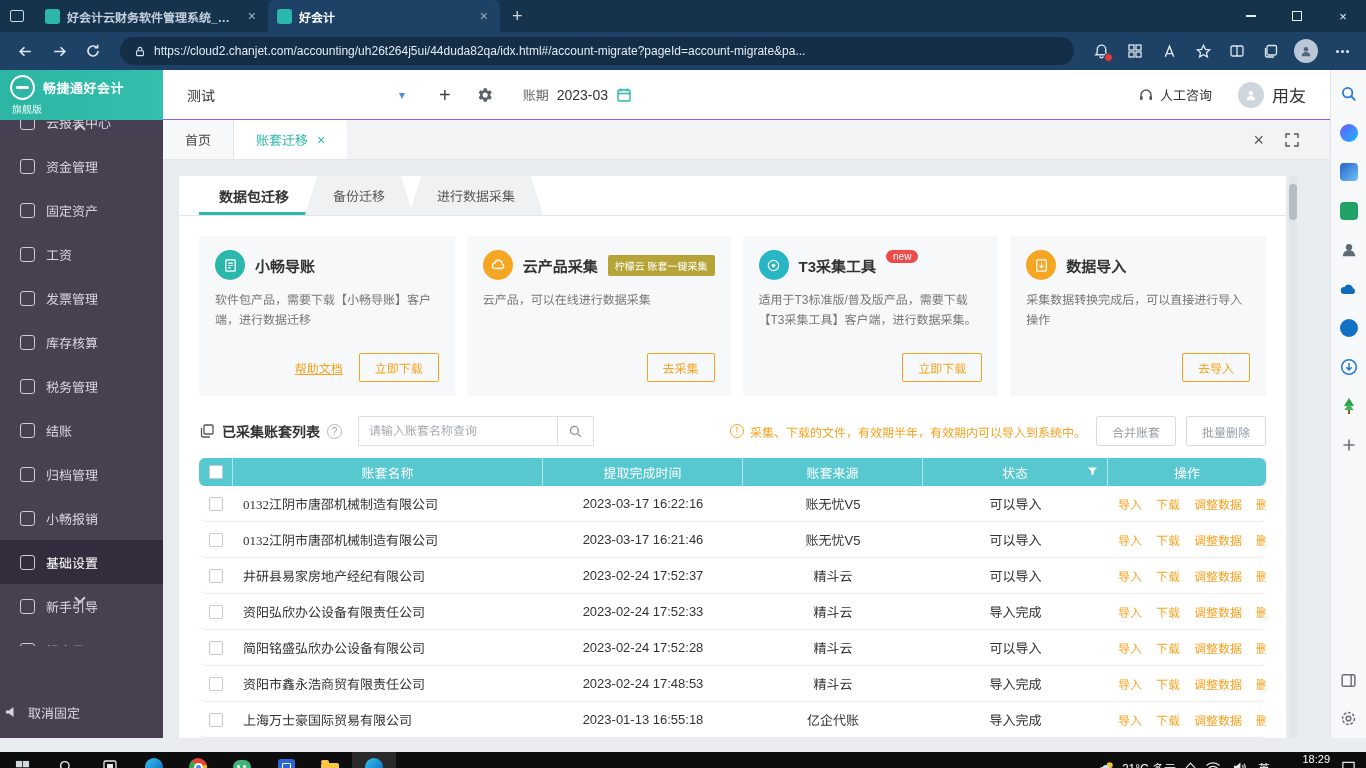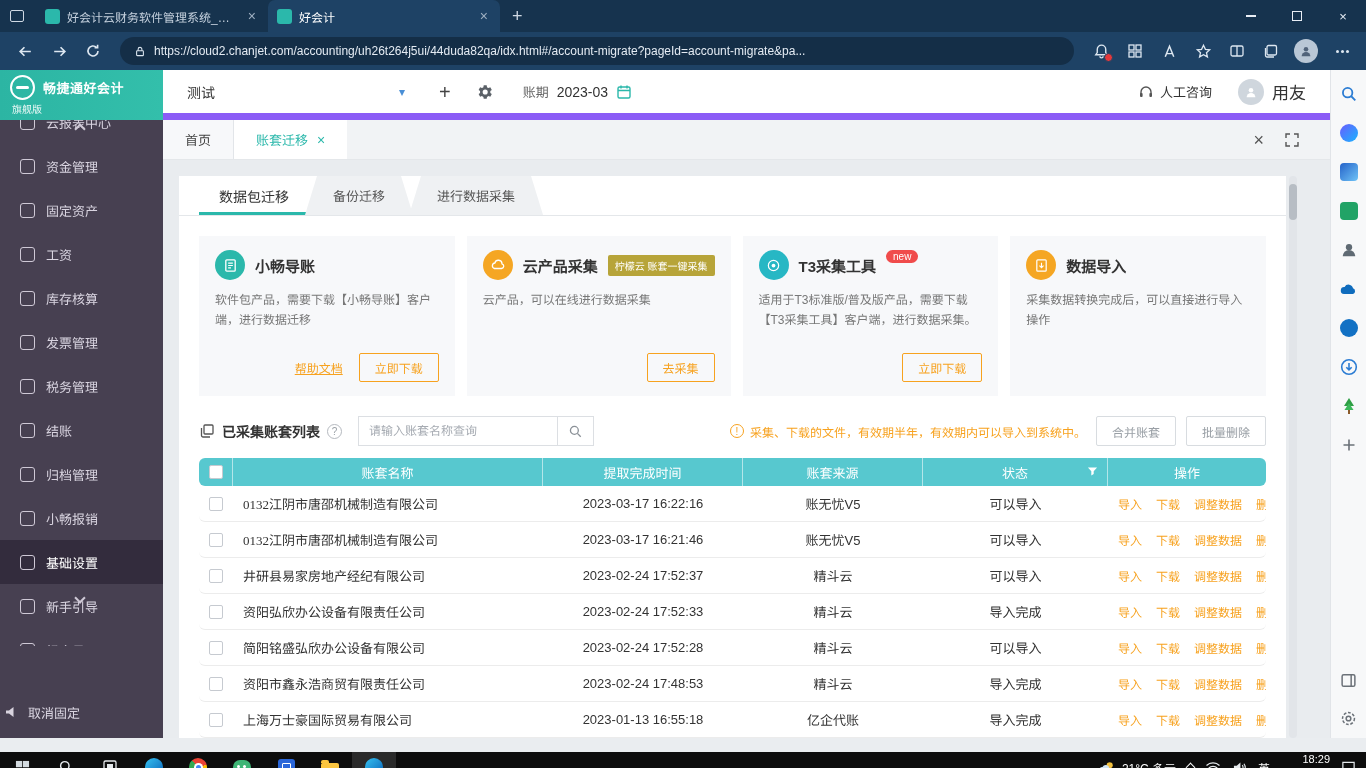--- a/index.html
+++ b/index.html
@@ -4,21 +4,21 @@
 <style>
   *{margin:0;padding:0;box-sizing:border-box}
   body{font-family:"Liberation Sans","DejaVu Sans",sans-serif;}
   .screen{width:1366px;height:768px;position:relative;overflow:hidden;background:#eaedf0;}
 
   
   .titlebar{height:32px;background:#16334e;display:flex;align-items:center;color:#cfd9e4;}
   .win-menu-ico{width:14px;height:12px;border:1.5px solid #cfd9e4;border-radius:2px;margin:0 12px 0 10px;}
   .btab{width:232px;height:32px;display:flex;align-items:center;gap:7px;padding:0 9px;font-size:12px;color:#c4d0dd;}
   .btab .fav{width:15px;height:15px;border-radius:3px;background:#2bb8ab;flex:none;}
-  .btab .ttl{flex:1;overflow:hidden;white-space:nowrap;text-overflow:ellipsis;}
+  .btab .ttl{flex:1;overflow:hidden;white-space:nowrap;text-overflow:ellipsis;font-weight:bold;}
   .btab .tclose{font-size:14px;color:#9fb0c2;padding:0 3px;}
   .btab.active{background:#1e4265;border-radius:7px 7px 0 0;color:#fff;}
   .newtab{font-size:18px;color:#cfd9e4;padding:0 12px;}
   .wctl{margin-left:auto;display:flex;height:32px;}
   .wbtn{width:46px;height:32px;display:flex;align-items:center;justify-content:center;color:#e8eef5;font-size:13px;}
   .wbtn .minbar{width:10px;height:1.5px;background:#e8eef5;}
   .wbtn .maxbox{width:10px;height:10px;border:1.2px solid #e8eef5;}
   .toolbar{height:38px;background:#1e4265;display:flex;align-items:center;padding:0 10px;gap:4px;}
   .navbtn{width:30px;height:30px;display:flex;align-items:center;justify-content:center;border-radius:4px;}
   .urlpill{flex:1;height:28px;background:#142e47;border-radius:14px;display:flex;align-items:center;gap:8px;padding:0 14px;margin:0 8px;min-width:0;}
@@ -49,21 +49,21 @@
   .chev-up{position:absolute;top:5px;left:76px;transform:rotate(45deg);z-index:2;}
   .chev-down{position:absolute;bottom:44px;left:76px;transform:rotate(225deg);}
   .menu-items>.menu-item:first-child{margin-top:-20px;}
   .menu-item{height:44px;display:flex;align-items:center;gap:11px;padding-left:20px;color:#d9d4e0;font-size:13px;cursor:pointer;}
   .menu-item.active{background:#332c3d;color:#fff;}
   .menu-ico{width:15px;height:15px;border:1.5px solid #cfc9d6;border-radius:3px;flex:none;}
   .unpin{position:absolute;bottom:8px;left:0;right:0;height:36px;display:flex;align-items:center;gap:10px;padding-left:4px;color:#d9d4e0;font-size:13px;}
 
   
   .app-main{margin-left:163px;height:100%;display:flex;flex-direction:column;}
-  .app-header{height:50px;background:#fff;display:flex;align-items:center;padding:12px 24px;border-bottom:7px solid #8b5cf6;}
+  .app-header{height:50px;background:#fff;display:flex;align-items:center;padding:12px 24px;border-bottom:1px solid #8b5cf6;}
   .company{width:218px;display:flex;align-items:center;justify-content:space-between;font-size:14px;color:#333;cursor:pointer;}
   .company .dd{color:#4a8fd6;font-size:12px;}
   .hplus{font-size:20px;color:#444;margin-left:34px;cursor:pointer;line-height:1;}
   .hgear{margin-left:24px;display:flex;cursor:pointer;}
   .period{display:flex;align-items:center;gap:8px;margin-left:30px;}
   .period .plabel{font-size:13px;color:#666;}
   .period .pval{font-size:14px;color:#333;}
   .hright{margin-left:auto;display:flex;align-items:center;gap:26px;}
   .support{display:flex;align-items:center;gap:6px;font-size:13px;color:#333;cursor:pointer;}
   .usergrp{display:flex;align-items:center;gap:8px;font-size:17px;color:#333;cursor:pointer;}
@@ -76,21 +76,21 @@
   .nav-tab.active .tclose2{color:#2bb8ab;font-size:14px;}
   .strip-icons{margin-left:auto;display:flex;align-items:center;gap:20px;padding-right:30px;}
   .strip-x{font-size:18px;color:#555;cursor:pointer;line-height:1;}
 
   .content{flex:1;position:relative;padding:16px 44px 0 16px;}
   .v-scroll{position:absolute;top:16px;bottom:0;right:33px;width:8px;background:#e2e5e9;border-radius:4px;}
   .v-thumb{position:absolute;top:8px;left:0;width:8px;height:36px;background:#b7bdc4;border-radius:4px;}
   .panel{background:#fff;height:100%;overflow:hidden;display:flex;flex-direction:column;}
   .p-tabs{height:40px;display:flex;align-items:stretch;padding-left:20px;border-bottom:1px solid #e4e7ea;flex:none;}
   .p-tab{display:flex;align-items:center;justify-content:center;font-size:13px;color:#555;cursor:pointer;}
-  .p-tab.active{padding:0 20px;font-size:14px;font-weight:400;color:#333;background:#fff;box-shadow:inset 0 -3px 0 #2bb8ab;text-align:center;}
+  .p-tab.active{padding:0 20px;font-size:14px;font-weight:700;color:#333;background:#fff;box-shadow:inset 0 -3px 0 #2bb8ab;text-align:center;}
   .p-tab.trap{background:#eff1f3;padding:0 28px;clip-path:polygon(12px 0,calc(100% - 12px) 0,100% 100%,0 100%);margin-left:-4px;}
 
   .cards{display:flex;gap:12px;margin:20px 20px 0;flex:none;}
   .card{flex:1;height:160px;background:#f7f8fa;padding:14px 16px;display:flex;flex-direction:column;position:relative;}
   .card-head{display:flex;align-items:center;gap:10px;}
   .card-ico{width:30px;height:30px;border-radius:50%;display:flex;align-items:center;justify-content:center;flex:none;}
   .card-ico.teal{background:#2bb8ab;} .card-ico.orange{background:#f5a623;} .card-ico.cyan{background:#27b7c4;}
   .card-title{font-size:15px;font-weight:700;color:#333;white-space:nowrap;}
   .badge-lemon{background:#b7a439;color:#fff;font-size:10px;padding:3px 7px;border-radius:2px;white-space:nowrap;}
   .badge-new{background:#f04b4b;color:#fff;font-size:10px;padding:1px 7px;border-radius:8px;transform:translateY(-9px);}
@@ -275,25 +275,25 @@
               <div class="menu-item">
               <span class="menu-ico"></span>
               <span>固定资产</span>
             </div>
               <div class="menu-item">
               <span class="menu-ico"></span>
               <span>工资</span>
             </div>
               <div class="menu-item">
               <span class="menu-ico"></span>
+              <span>发票管理</span>
+            </div>
+              <div class="menu-item">
+              <span class="menu-ico"></span>
               <span>库存核算</span>
-            </div>
-              <div class="menu-item">
-              <span class="menu-ico"></span>
-              <span>发票管理</span>
             </div>
               <div class="menu-item">
               <span class="menu-ico"></span>
               <span>税务管理</span>
             </div>
               <div class="menu-item">
               <span class="menu-ico"></span>
               <span>结账</span>
             </div>
               <div class="menu-item">
@@ -453,20 +453,23 @@
                 <div class="card-head">
                   <span class="card-ico orange">
                       <svg width="15" height="15" viewBox="0 0 16 16">
                         <rect x="3" y="2" width="10" height="12" rx="1" stroke="#fff" stroke-width="1.3" fill="none"></rect>
                         <path d="M8 5v5M5.8 8.2 8 10.4l2.2-2.2" stroke="#fff" stroke-width="1.2" fill="none"></path>
                       </svg>
                     </span>
                   <span class="card-title">数据导入</span>
                 </div>
                 <div class="card-desc">采集数据转换完成后，可以直接进行导入操作</div>
+                <div class="card-foot">
+                  <button class="btn-orange">去导入</button>
+                </div>
               </div>
             </div>
 
             <div class="list-bar">
               <svg width="16" height="16" viewBox="0 0 16 16">
                   <rect x="5" y="2" width="9" height="9" rx="1" stroke="#555" stroke-width="1.3" fill="none"></rect>
                   <path d="M2.5 5v7.5a1.5 1.5 0 0 0 1.5 1.5H11" stroke="#555" stroke-width="1.3" fill="none"></path>
                 </svg>
               <span class="list-title">已采集账套列表</span>
               <span class="help-c">?</span>

